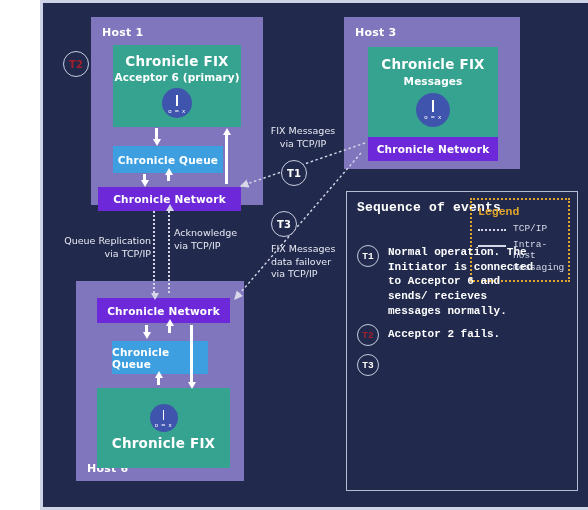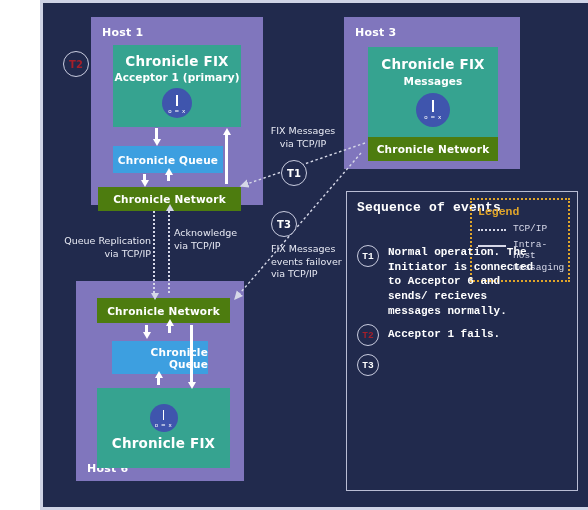--- a/index.html
+++ b/index.html
@@ -35,25 +35,25 @@
 
   
   .block {
     position: absolute;
     box-sizing: border-box;
     display: flex;
     flex-direction: column;
     align-items: center;
     justify-content: center;
     color: #ffffff;
-    text-align: right;
+    text-align: left;
   }
   .fix-block { background: #36a390; }
   .queue-block { background: #3d9fe0; }
-  .net-block { background: #4d7c0f; }
+  .net-block { background: #6d28d9; }
 
   .fix-title {
     font-size: 13.5px;
     font-weight: bold;
     letter-spacing: 0.2px;
     line-height: 1.15;
   }
   .fix-sub {
     font-size: 10.5px;
     font-weight: bold;
@@ -247,21 +247,21 @@
 </head>
 <body>
 
 <div id="canvas">
 
   <div class="host" style="left:48px; top:14px; width:172px; height:188px;">
     <div class="host-label" style="left:11px; top:9px;">Host 1</div>
 
     <div class="block fix-block" style="left:22px; top:28px; width:128px; height:82px;">
       <div class="fix-title">Chronicle FIX</div>
-      <div class="fix-sub">Acceptor 1 (primary)</div>
+      <div class="fix-sub">Acceptor 6 (primary)</div>
       <div class="logo" style="position:relative; width:30px; height:30px; margin-top:5px;">
         <div class="stem" style="height:11px;"></div>
         <div class="oex">o = x</div>
       </div>
     </div>
 
     <div class="block queue-block" style="left:22px; top:129px; width:110px; height:27px;">
       <div class="block-label">Chronicle Queue</div>
     </div>
 
@@ -332,21 +332,21 @@
     <div>via TCP/IP</div>
   </div>
 
   <div class="edge-label" style="left:215px; top:122px; width:90px; text-align:center;">
     <div>FIX Messages</div>
     <div>via TCP/IP</div>
   </div>
 
   <div class="edge-label" style="left:228px; top:240px; width:92px; text-align:left;">
     <div>FIX Messages</div>
-    <div>events failover</div>
+    <div>data failover</div>
     <div>via TCP/IP</div>
   </div>
 
   <svg class="overlay" viewBox="0 0 588 510">
     <defs>
       <marker id="arrowhead" markerWidth="7" markerHeight="7" refX="5.4" refY="3" orient="auto">
         <polygon points="0 0, 6.4 3, 0 6" fill="#d6d8e8"></polygon>
       </marker>
     </defs>
 
@@ -373,21 +373,21 @@
       </div>
     </div>
 
     <div class="seq-row" style="margin-top:30px;">
       <div class="seq-badge">T1</div>
       <div class="seq-text" style="width:155px;">Normal operation. The Initiator is connected to Acceptor 6 and sends/ recieves  messages normally.</div>
     </div>
 
     <div class="seq-row" style="margin-top:6px;">
       <div class="seq-badge red">T2</div>
-      <div class="seq-text" style="width:220px; padding-top:3px;">Acceptor 1 fails.</div>
+      <div class="seq-text" style="width:220px; padding-top:3px;">Acceptor 2 fails.</div>
     </div>
 
     <div class="seq-row" style="margin-top:8px;">
       <div class="seq-badge">T3</div>
     </div>
   </div>
 
 </div>
 
 </body></html>

